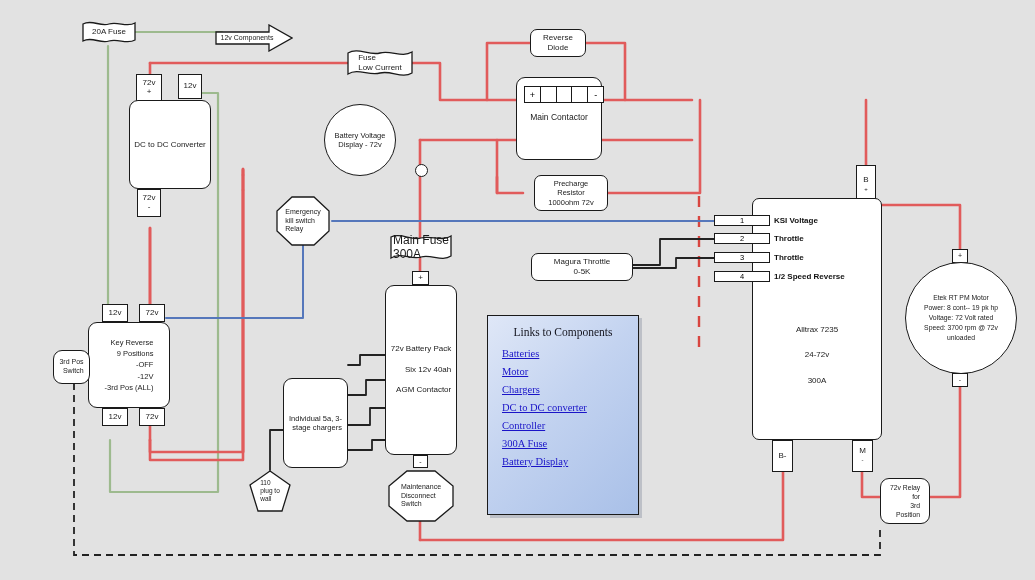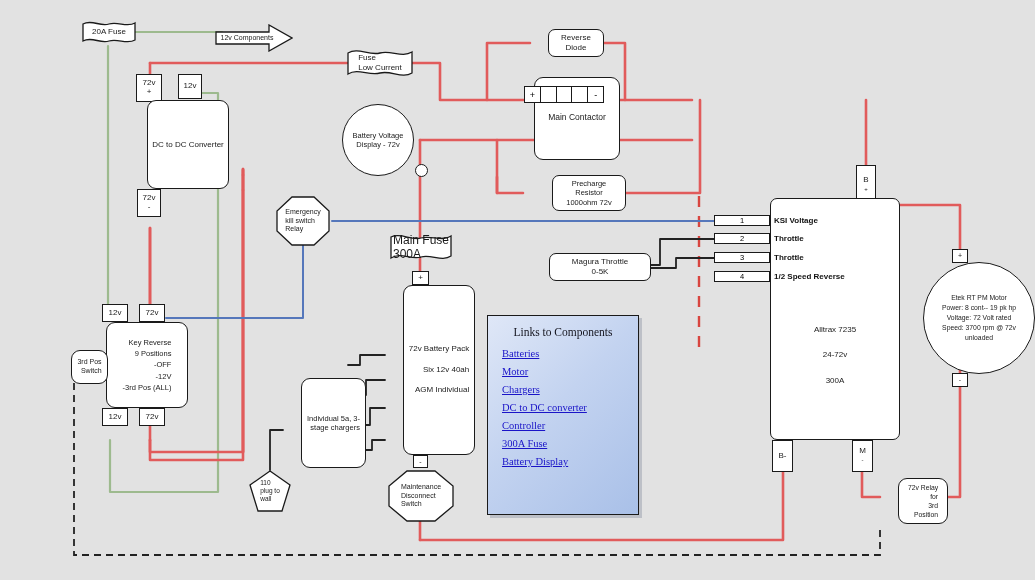--- a/index.html
+++ b/index.html
@@ -6,21 +6,21 @@
   body{font-family:"Liberation Sans","DejaVu Sans",sans-serif;}
   #canvas{
     position:relative;
     width:1035px;height:580px;
     background:#e2e2e2;
     overflow:hidden;
   }
   svg#wires{position:absolute;left:0;top:0;width:1035px;height:580px;}
   .node{position:absolute;box-sizing:border-box;background:#fff;border:1.4px solid #1a1a1a;
         display:flex;align-items:center;justify-content:center;text-align:center;
-        color:#1a1a1a;line-height:1.25;margin-left:18px;}
+        color:#1a1a1a;line-height:1.25;}
   .rect{border-radius:9px;text-align:right;}
   .round{border-radius:7px;}
   .circle{border-radius:50%;}
   .term{position:absolute;box-sizing:border-box;background:#fff;border:1.2px solid #1a1a1a;
         display:flex;align-items:center;justify-content:center;text-align:center;
         font-size:8px;color:#1a1a1a;line-height:1.1;}
   .poly{position:absolute;display:flex;align-items:center;justify-content:center;
         text-align:left;color:#1a1a1a;line-height:1.2;}
   .poly .inner{position:relative;z-index:2;}
   .polysvg{position:absolute;left:0;top:0;width:100%;height:100%;z-index:1;}
@@ -216,21 +216,21 @@
     </span>
   </div>
 
   <div class="term" style="left:412px;top:271px;width:17px;height:14px;font-size:8px;">
     <span>+</span>
   </div>
   <div class="node rect" style="left:385px;top:285px;width:72px;height:170px;font-size:8px;">
     <div style="line-height:2.6;">
       <span>72v Battery Pack</span><br>
       <span>Six 12v 40ah</span><br>
-      <span>AGM Individual</span>
+      <span>AGM Contactor</span>
     </div>
   </div>
   <div class="term" style="left:413px;top:455px;width:15px;height:13px;font-size:7px;">
     <span>-</span>
   </div>
 
   <div class="node rect" style="left:283px;top:378px;width:65px;height:90px;font-size:7.5px;">
     <div>
       <span>Individual 5a, 3-</span><br>
       <span>stage chargers</span>

